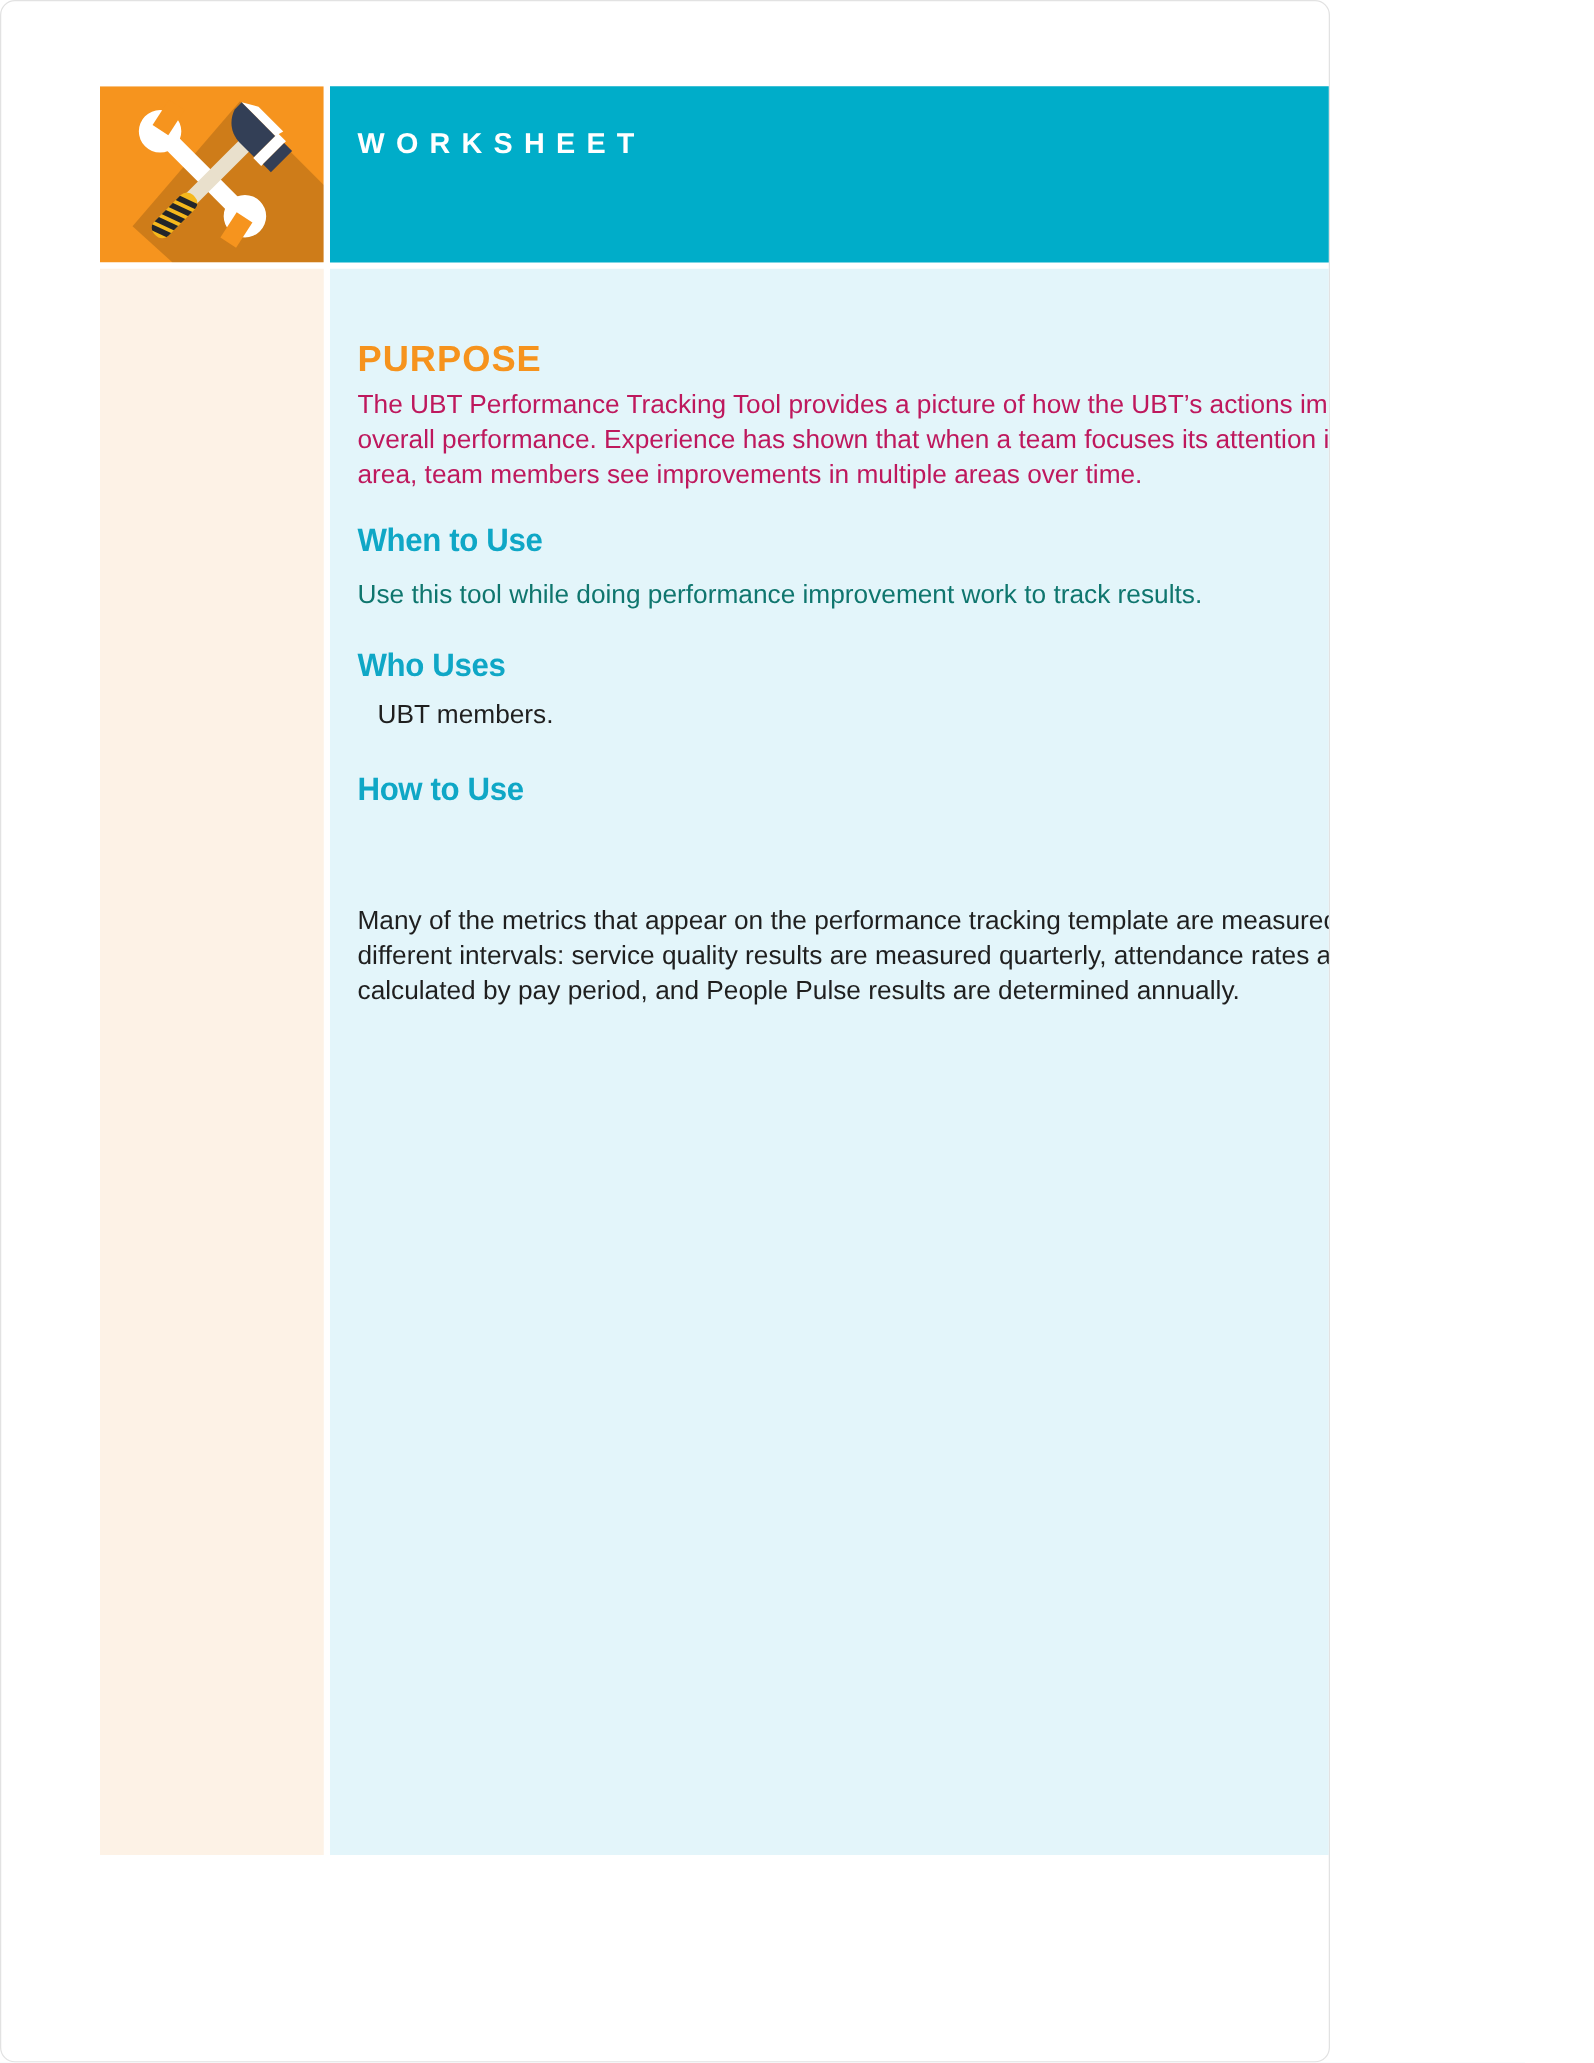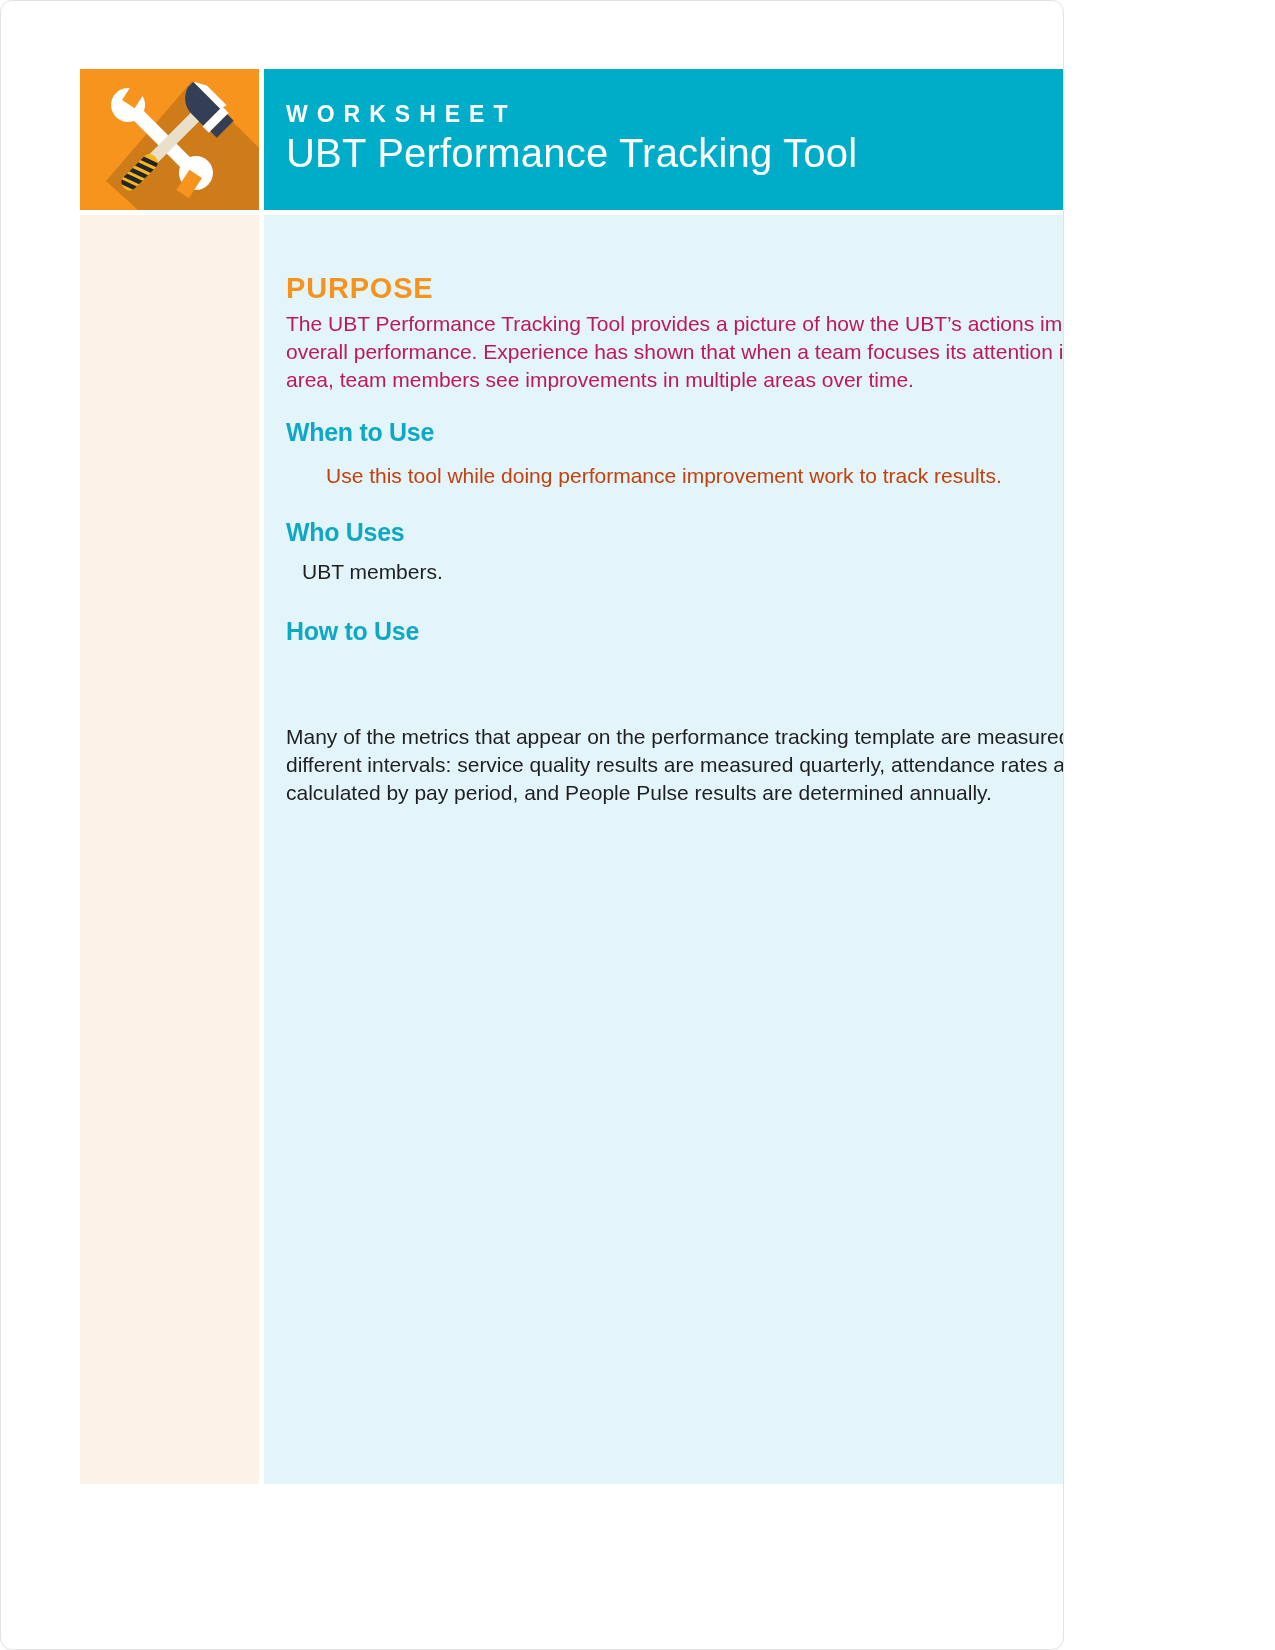--- a/index.html
+++ b/index.html
@@ -101,31 +101,30 @@
         <polygon points="-26,-52 -14,-59 14,-59 12,-52" fill="#ffffff"></polygon>
 
         <rect x="12" y="-55" width="9" height="28" fill="#ffffff"></rect>
         <rect x="21" y="-53" width="9" height="24" fill="#333F56"></rect>
       </g>
     </svg>
   </div>
 
   <div class="banner" style="background: rgb(0, 173, 201);">
     <div class="eyebrow">WORKSHEET</div>
-    <div class="doc-title">UBT Performance Tracking Tool</div>
   </div>
 
   <div class="strip-left" style="background: rgb(253, 242, 230);"></div>
 
   <div class="content" style="background: rgb(227, 245, 250);">
     <h1 class="h-orange" id="h-purpose" style="color: rgb(246, 147, 29);">PURPOSE</h1>
     <p class="para" id="p-purpose" style="color: #be185d;">The UBT Performance Tracking Tool provides a picture of how the UBT’s actions impact overall performance. Experience has shown that when a team focuses its attention in one area, team members see improvements in multiple areas over time.</p>
 
     <h2 class="h-teal" id="h-when" style="color: rgb(15, 167, 198);">When to Use</h2>
-    <p class="para" id="p-when" style="color: #c2410c; margin-left: 40px;">Use this tool while doing performance improvement work to track results.</p>
+    <p class="para" id="p-when" style="color: #0f766e;">Use this tool while doing performance improvement work to track results.</p>
 
     <h2 class="h-teal" id="h-who" style="color: rgb(15, 167, 198);">Who Uses</h2>
     <p class="para" id="p-who" style="color: rgb(31, 31, 31); margin-left: 16px;">UBT members.</p>
 
     <h2 class="h-teal" id="h-how" style="color: rgb(15, 167, 198);">How to Use</h2>
     <p class="para" id="p-how2" style="color: rgb(31, 31, 31);">Many of the metrics that appear on the performance tracking template are measured at different intervals: service quality results are measured quarterly, attendance rates are calculated by pay period, and People Pulse results are determined annually.</p>
   </div>
 
 
 </div>

